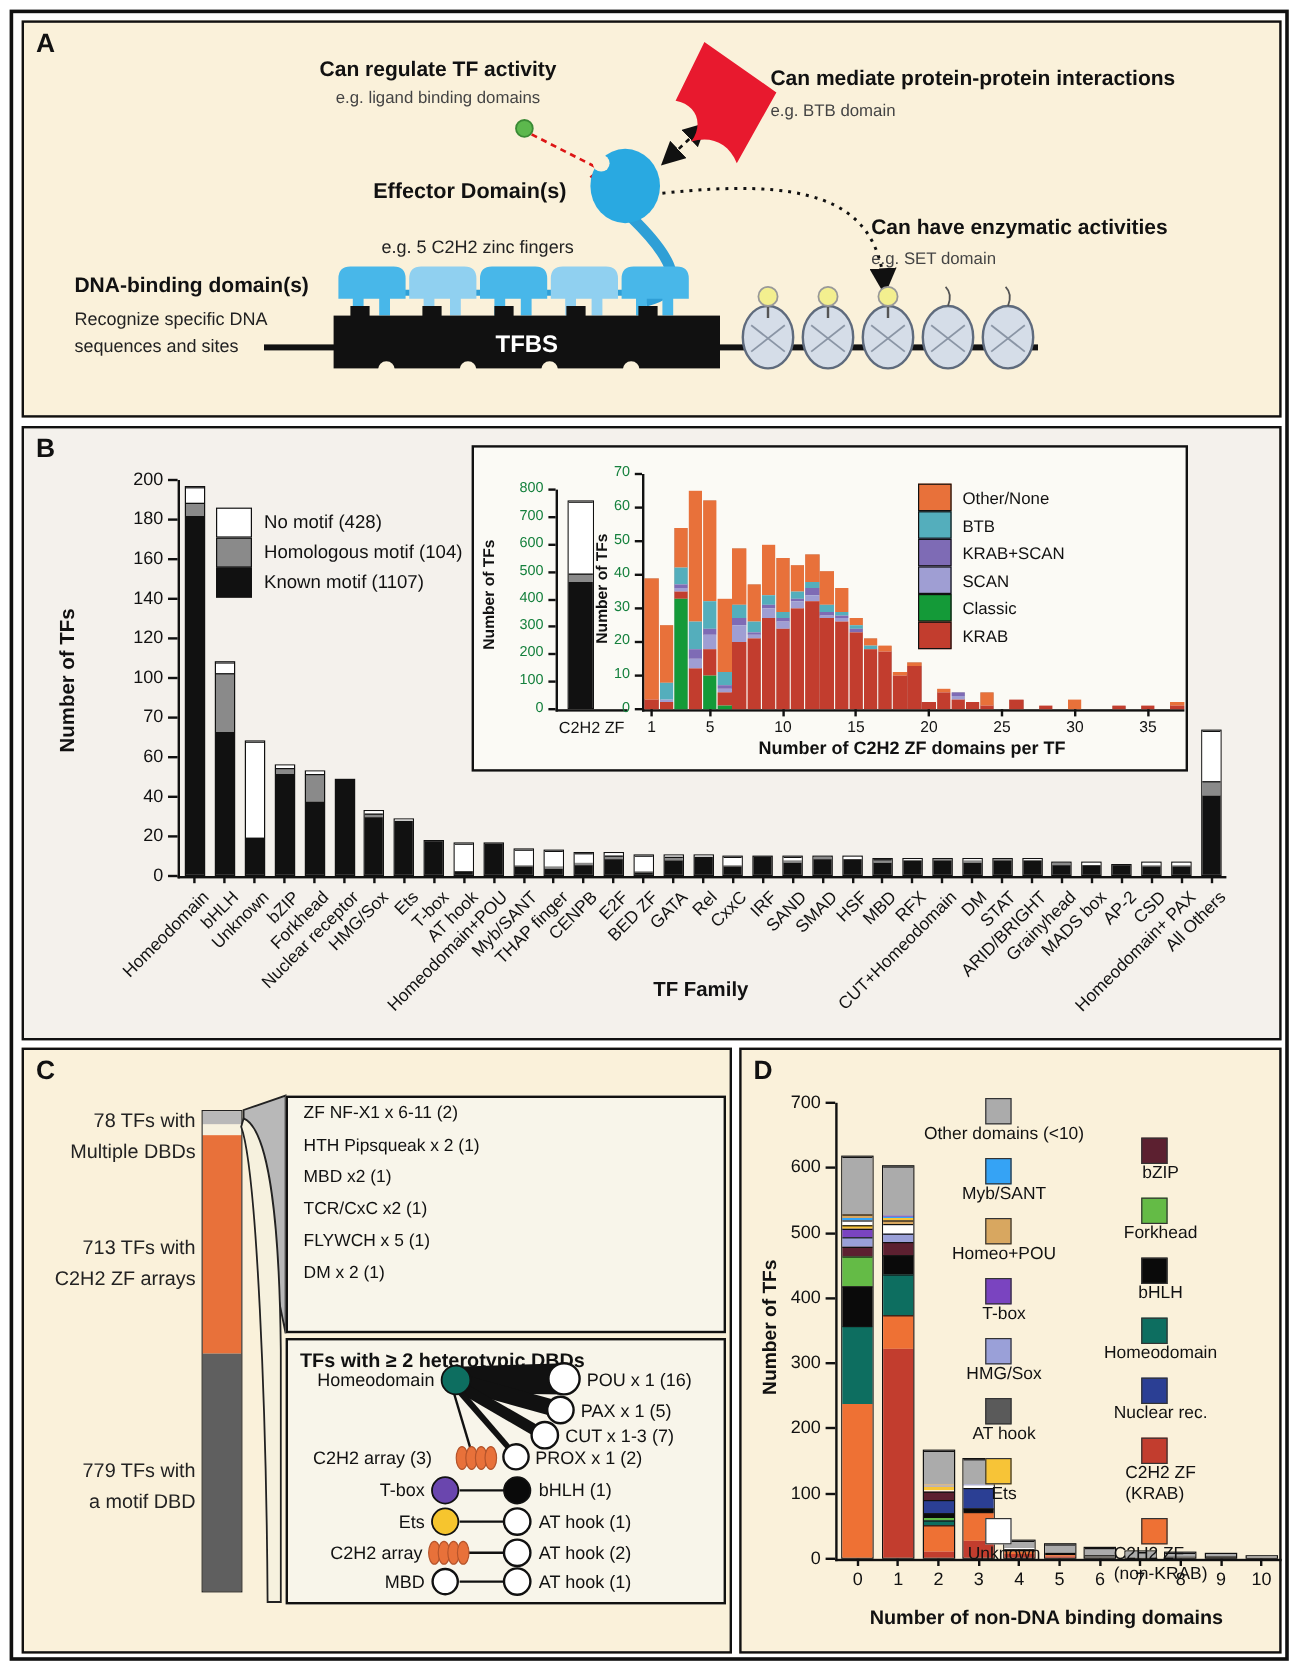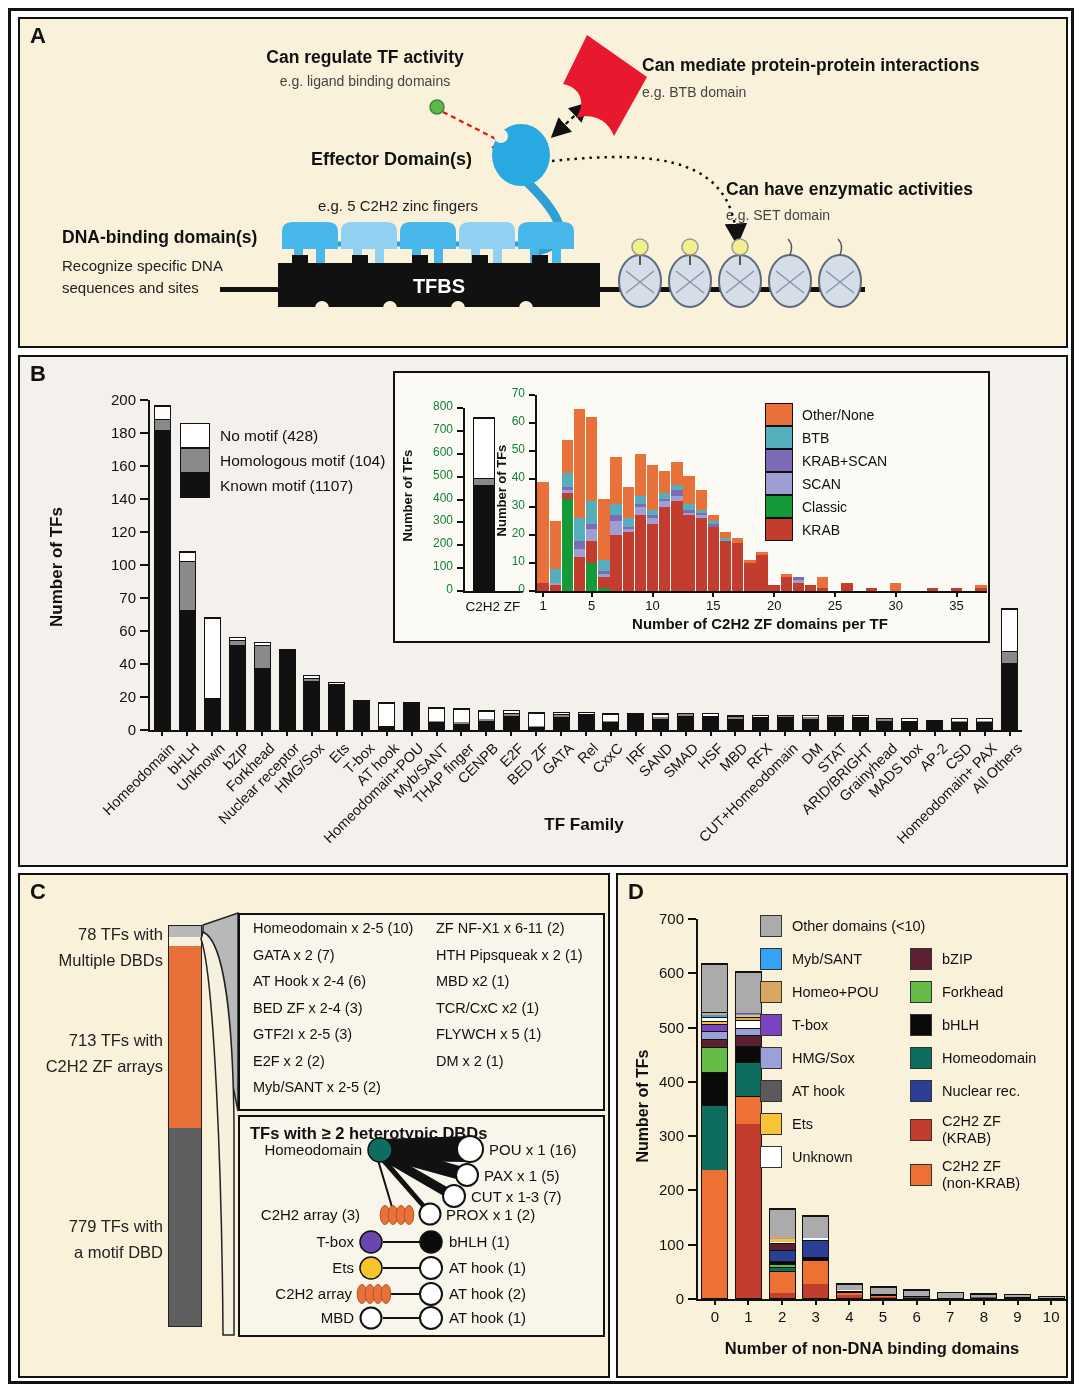--- a/index.html
+++ b/index.html
@@ -38,21 +38,21 @@
   .cseg{width:100%;}
   .cbox{position:absolute;left:218px;width:367px;background:#f8f5ea;border:2.5px solid #111;box-sizing:border-box;}
   .cbox-title{font-size:16.5px;font-weight:bold;color:#111;margin:9px 0 4px 13px;}
   .cbox-cols{display:flex;margin-left:13px;}
   .ccol{font-size:14.5px;color:#111;line-height:26.5px;white-space:nowrap;}
   .ccol1{width:183px;}
   
   #d-plot{position:absolute;left:78px;top:44px;width:370px;height:380px;border-left:2px solid #111;border-bottom:2px solid #111;}
   .dxlab{position:absolute;font-size:15px;color:#111;text-align:center;width:30px;}
   .dleg-col{position:absolute;display:flex;flex-direction:column;}
-  .dleg-item{display:flex;align-items:center;margin-bottom:11px;}
+  .dleg-item{display:flex;align-items:center;margin-bottom:11px;flex-direction:column;}
   .dleg-sw{width:22px;height:22px;box-sizing:border-box;border:1.5px solid #333;flex:none;}
   .dleg-tx{margin-left:10px;font-size:14.5px;color:#111;white-space:pre-line;line-height:17px;}
   svg text{font-family:"Liberation Sans",sans-serif;}
 </style>
 </head>
 <body>
 
 <div id="fig">
 
   <div class="panel" id="panelA" style="left:7px;top:6px;width:1050px;height:331px;">
@@ -696,29 +696,20 @@
         <div class="cseg" title="Single DBD" style="flex-grow: 779; background: rgb(95, 95, 95);"></div>
       </div>
 
     <svg width="588" height="501" viewBox="0 0 588 501" style="position:absolute;left:0;top:0;pointer-events:none;">
       <path d="M183,50 L218,38 L218,236 L183,64 Z" fill="#b8b8b8" stroke="#222" stroke-width="1.5"></path>
       <path d="M183,57 C205,66 213,150 214,250 L214,460 L203,460 C202,300 194,100 181,64 Z" fill="#f6f1de" stroke="#222" stroke-width="1.5"></path>
     </svg>
 
     <div class="cbox" style="top:38px;height:198px;">
       <div class="cbox-cols">
-        <div class="ccol ccol1" id="homo-col1">
-            <div>Homeodomain x 2-5 (10)</div>
-            <div>GATA x 2 (7)</div>
-            <div>AT Hook x 2-4 (6)</div>
-            <div>BED ZF x 2-4 (3)</div>
-            <div>GTF2I x 2-5 (3)</div>
-            <div>E2F x 2 (2)</div>
-            <div>Myb/SANT x 2-5 (2)</div>
-          </div>
         <div class="ccol" id="homo-col2">
             <div>ZF NF-X1 x 6-11 (2)</div>
             <div>HTH Pipsqueak x 2 (1)</div>
             <div>MBD  x2 (1)</div>
             <div>TCR/CxC x2 (1)</div>
             <div>FLYWCH x 5 (1)</div>
             <div>DM x 2 (1)</div>
           </div>
       </div>
     </div>

